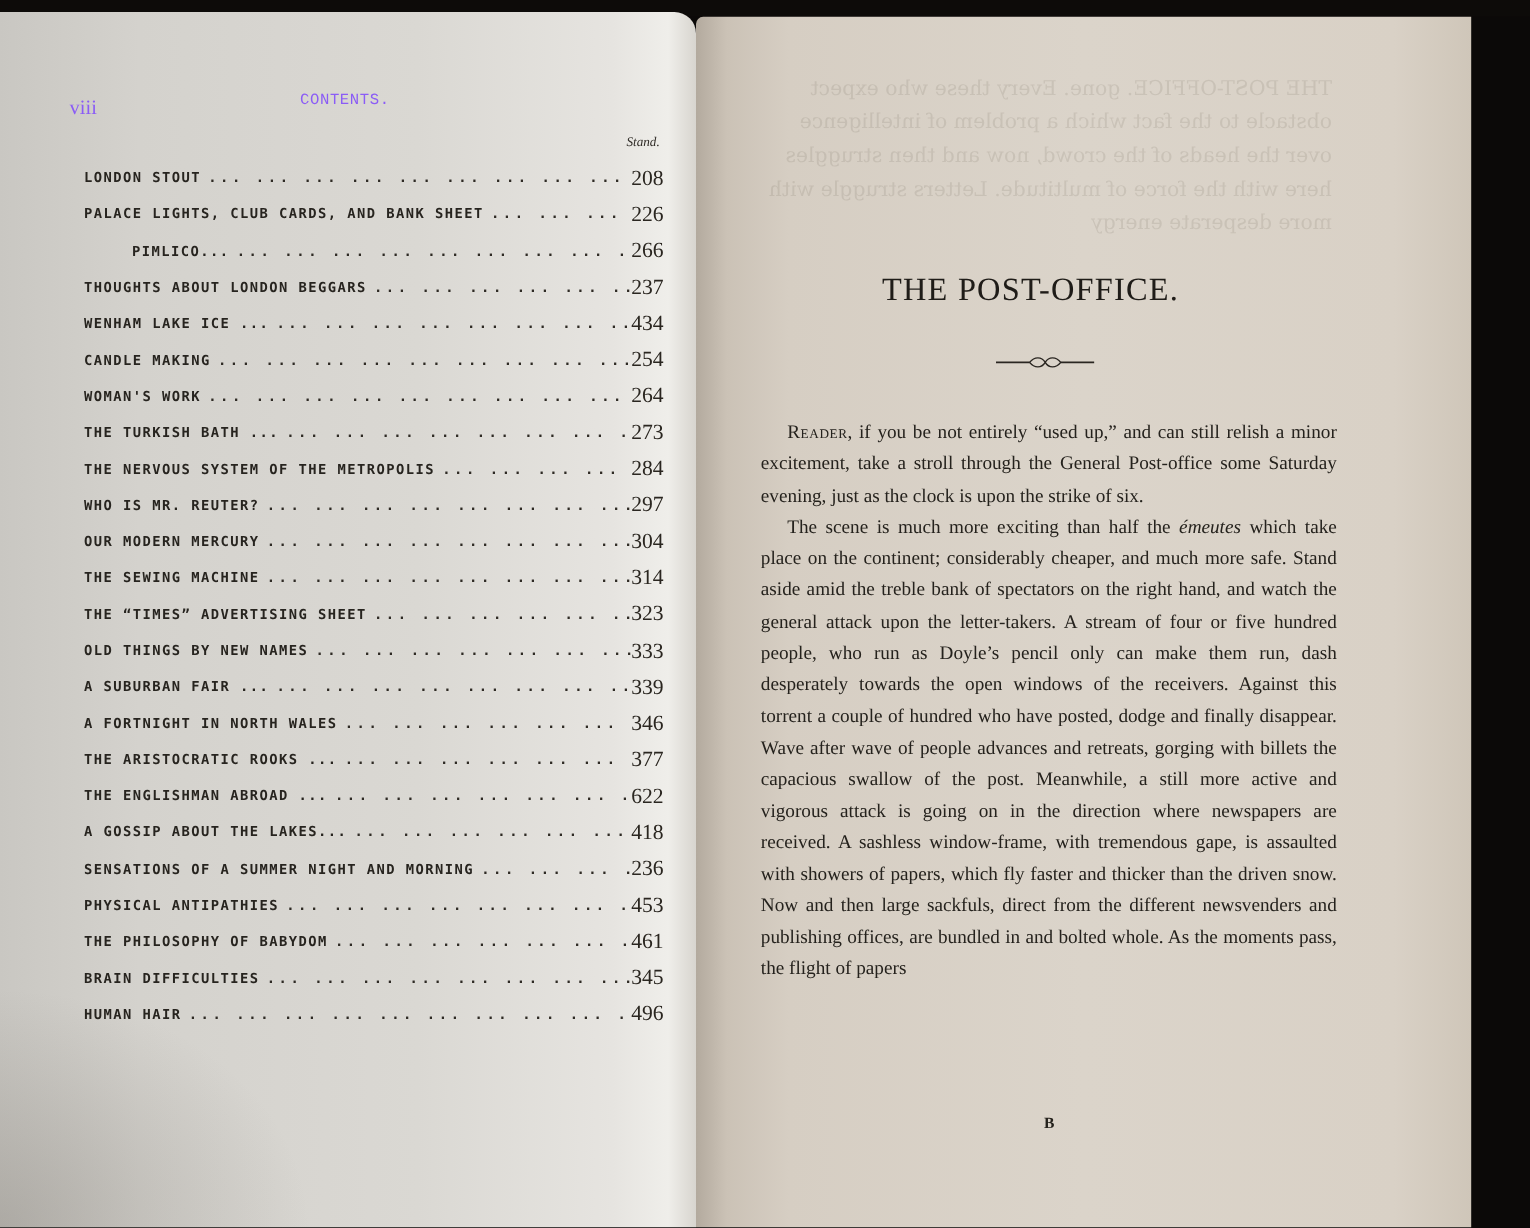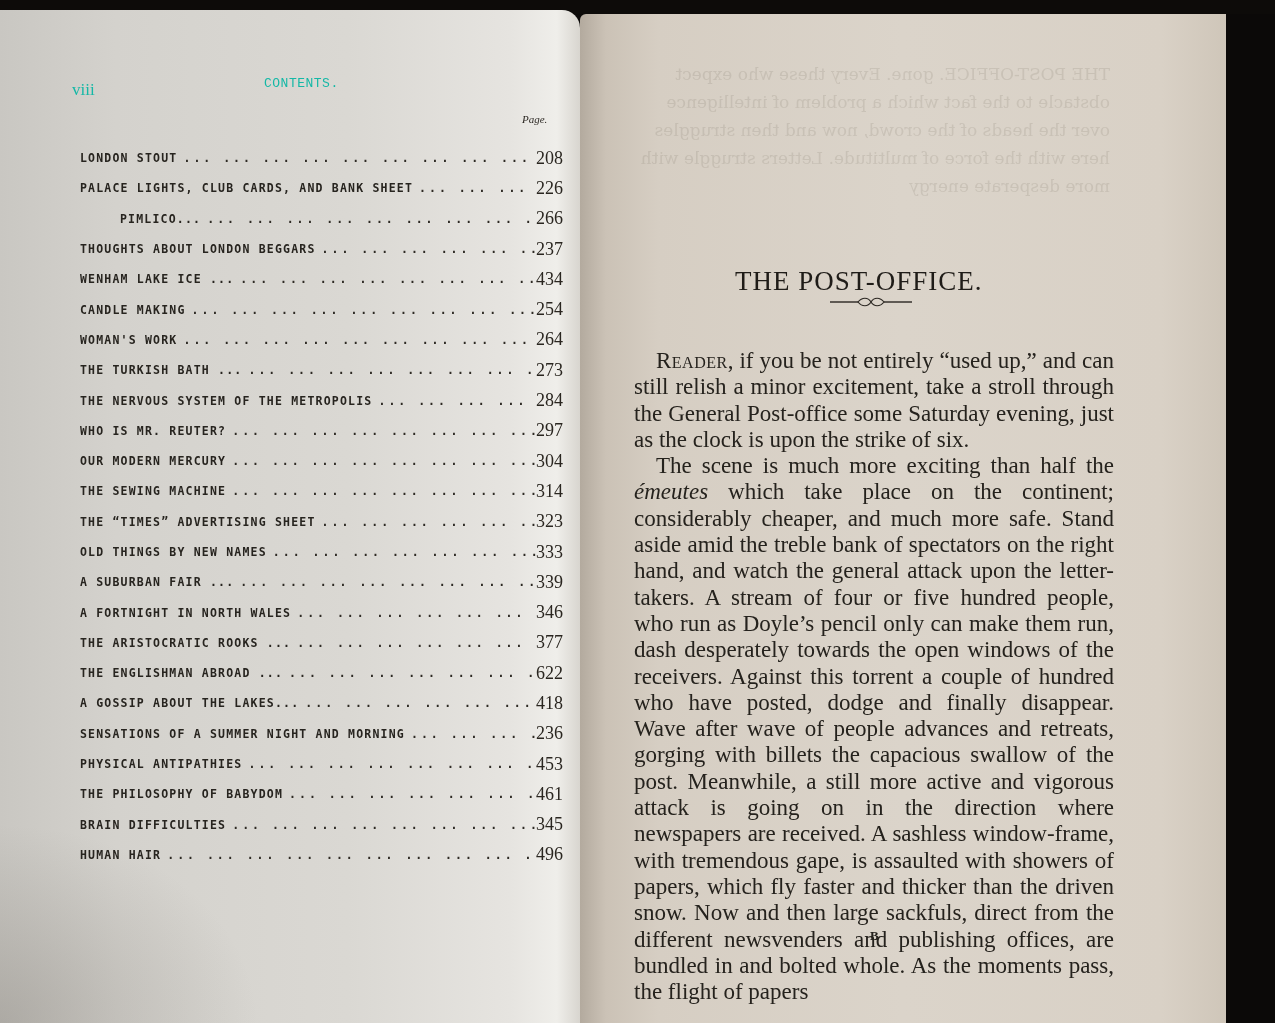--- a/index.html
+++ b/index.html
@@ -21,51 +21,51 @@
       position: absolute; left: 580px; top: 14px; width: 646px; height: 1009px;
       background: linear-gradient(90deg, #b3aa9e 0%, #cbc2b6 4%, #d6cec3 12%, #dbd4ca 50%, #d9d1c6 90%, #cfc6b9 100%);
       border-top-left-radius: 6px;
     }
     .bleed-through {
       position: absolute; left: 640px; top: 60px; width: 470px; height: 170px;
       color: rgba(80,72,60,0.12); font-size: 17px; line-height: 28px;
       font-family: "DejaVu Serif", serif; overflow: hidden; transform: scaleX(-1);
     }
     .left-header {
-      position: absolute; top: 76px; left: 72px; width: 490px; height: 24px;
-      color: #14b8a6;
+      position: absolute; top: 76px; left: 58px; width: 490px; height: 24px;
+      color: #8b5cf6;
     }
     .folio { position: absolute; left: 0; top: 4px; font-size: 17px; font-family: "Liberation Serif", serif; }
     .running-head { position: absolute; left: 192px; top: 0; font-size: 13px; letter-spacing: 0.5px; font-family: Liberation Mono, monospace; }
     .page-col-label { position: absolute; top: 113px; left: 522px; font-size: 11px; font-style: italic; color: #2f2b26; font-family: "Liberation Serif", serif; }
     .toc {
       position: absolute; left: 70px; top: 133px; width: 492px;
-      list-style: none; margin: 10px; padding: 0;
+      list-style: none; margin: 0; padding: 0;
     }
     .toc-row {
       position: relative; height: 30.3px; display: flex; align-items: center;
       font-family: "DejaVu Sans Mono", monospace; font-size: 11.5px; font-weight: bold;
       color: #27241f; letter-spacing: 1.2px;
     }
     .toc-row .title { white-space: nowrap; }
     .toc-row .leader { flex: 1; overflow: hidden; white-space: nowrap; color: #2e2a24; letter-spacing: 3px; padding: 0 6px; font-weight: bold; }
     .toc-row .page {
       font-family: "Liberation Serif", serif; font-weight: normal; font-size: 18px; letter-spacing: 0;
       min-width: 36px; text-align: left; color: #2a2620;
     }
     .toc-row.indent .title { padding-left: 40px; }
 
     .chapter-title {
       position: absolute; left: 735px; top: 226px; font-size: 27px; letter-spacing: 1px;
-      font-family: "Liberation Serif", serif; color: #1f1c18; white-space: nowrap; margin-top: 40px;
+      font-family: "Liberation Serif", serif; color: #1f1c18; white-space: nowrap;
     }
     .ornament { position: absolute; left: 830px; top: 296px; width: 82px; height: 12px; }
     .body-text {
       position: absolute; left: 634px; top: 348px; width: 480px;
-      font-family: "Liberation Serif", serif; font-size: 23px; line-height: 26.3px;
+      font-family: "Liberation Serif", serif; font-size: 16px; line-height: 26.3px;
       color: #25221d; text-align: justify;
     }
     .body-text p { margin: 0; text-indent: 22px; }
     .body-text p.first { text-indent: 22px; }
     .smallcaps { font-variant: small-caps; letter-spacing: 0.5px; }
     .body-text em { font-style: italic; }
     .signature {
       position: absolute; left: 870px; top: 928px; font-family: "Liberation Serif", serif;
       font-weight: bold; font-size: 13px; color: #25221d;
     }
@@ -77,21 +77,21 @@
 <div class="top-strip"></div>
 
 <div class="left-page"></div>
 <div class="right-page"></div>
 <div class="bleed-through">THE POST-OFFICE. gone. Every these who expect obstacle to the fact which a problem of intelligence over the heads of the crowd, now and then struggles here with the force of multitude. Letters struggle with more desperate energy</div>
 
 <div class="left-header">
   <span class="folio">viii</span>
   <span class="running-head">CONTENTS.</span>
 </div>
-<div class="page-col-label">Page.</div>
+<div class="page-col-label">Stand.</div>
 
 <ul class="toc">
   <li class="toc-row">
       <span class="title">LONDON STOUT</span>
       <span class="leader">... ... ... ... ... ... ... ... ... ... ... ... ... ... ...</span>
       <span class="page">208</span>
     </li>
   <li class="toc-row">
       <span class="title">PALACE LIGHTS, CLUB CARDS, AND BANK SHEET</span>
       <span class="leader">... ... ... ... ... ... ... ... ... ... ... ... ... ... ...</span>

